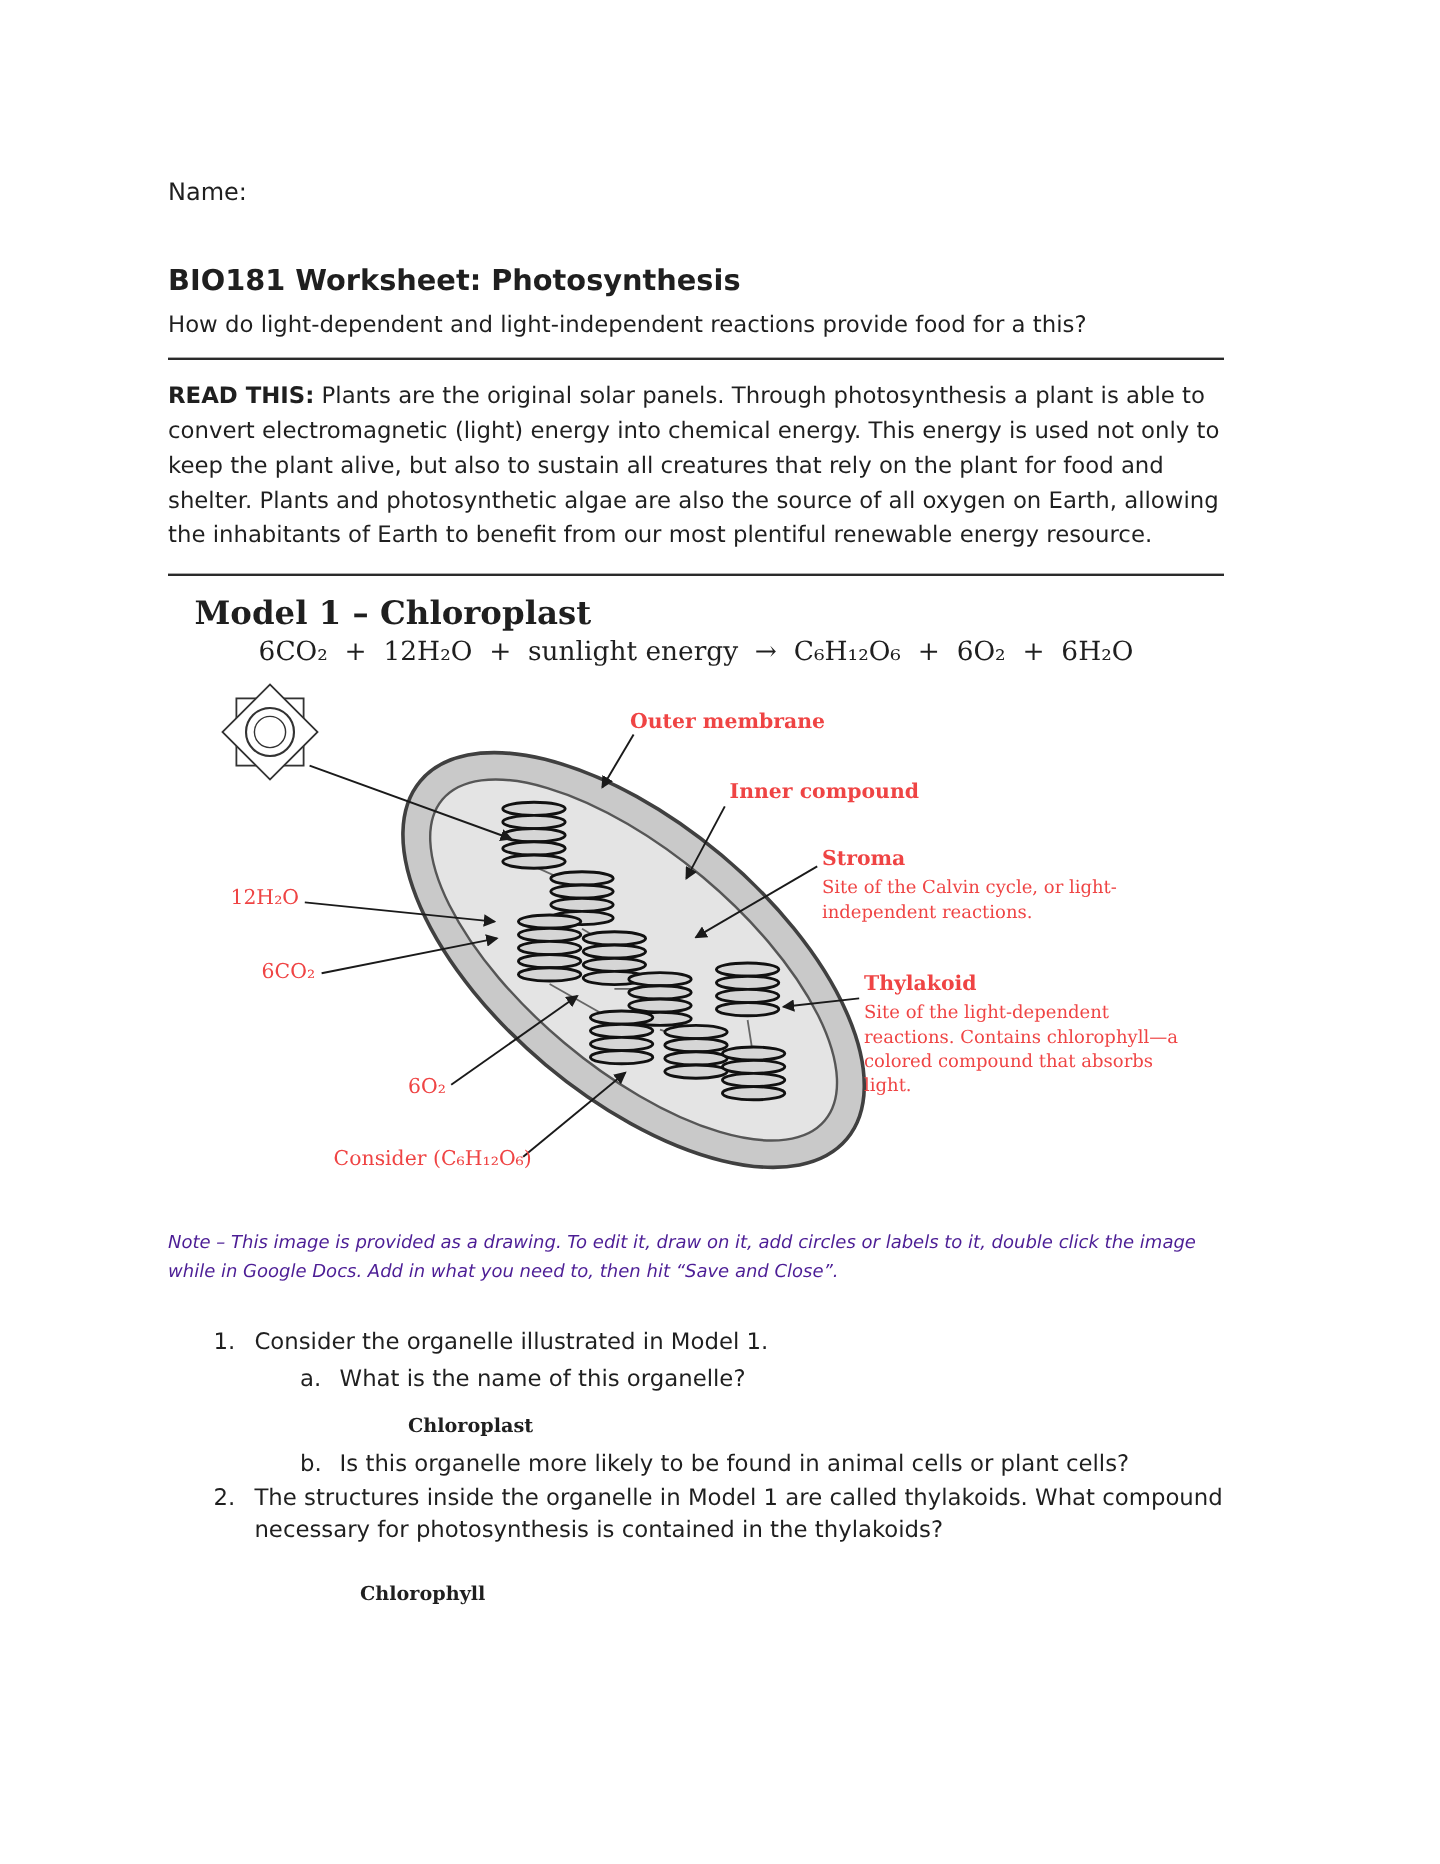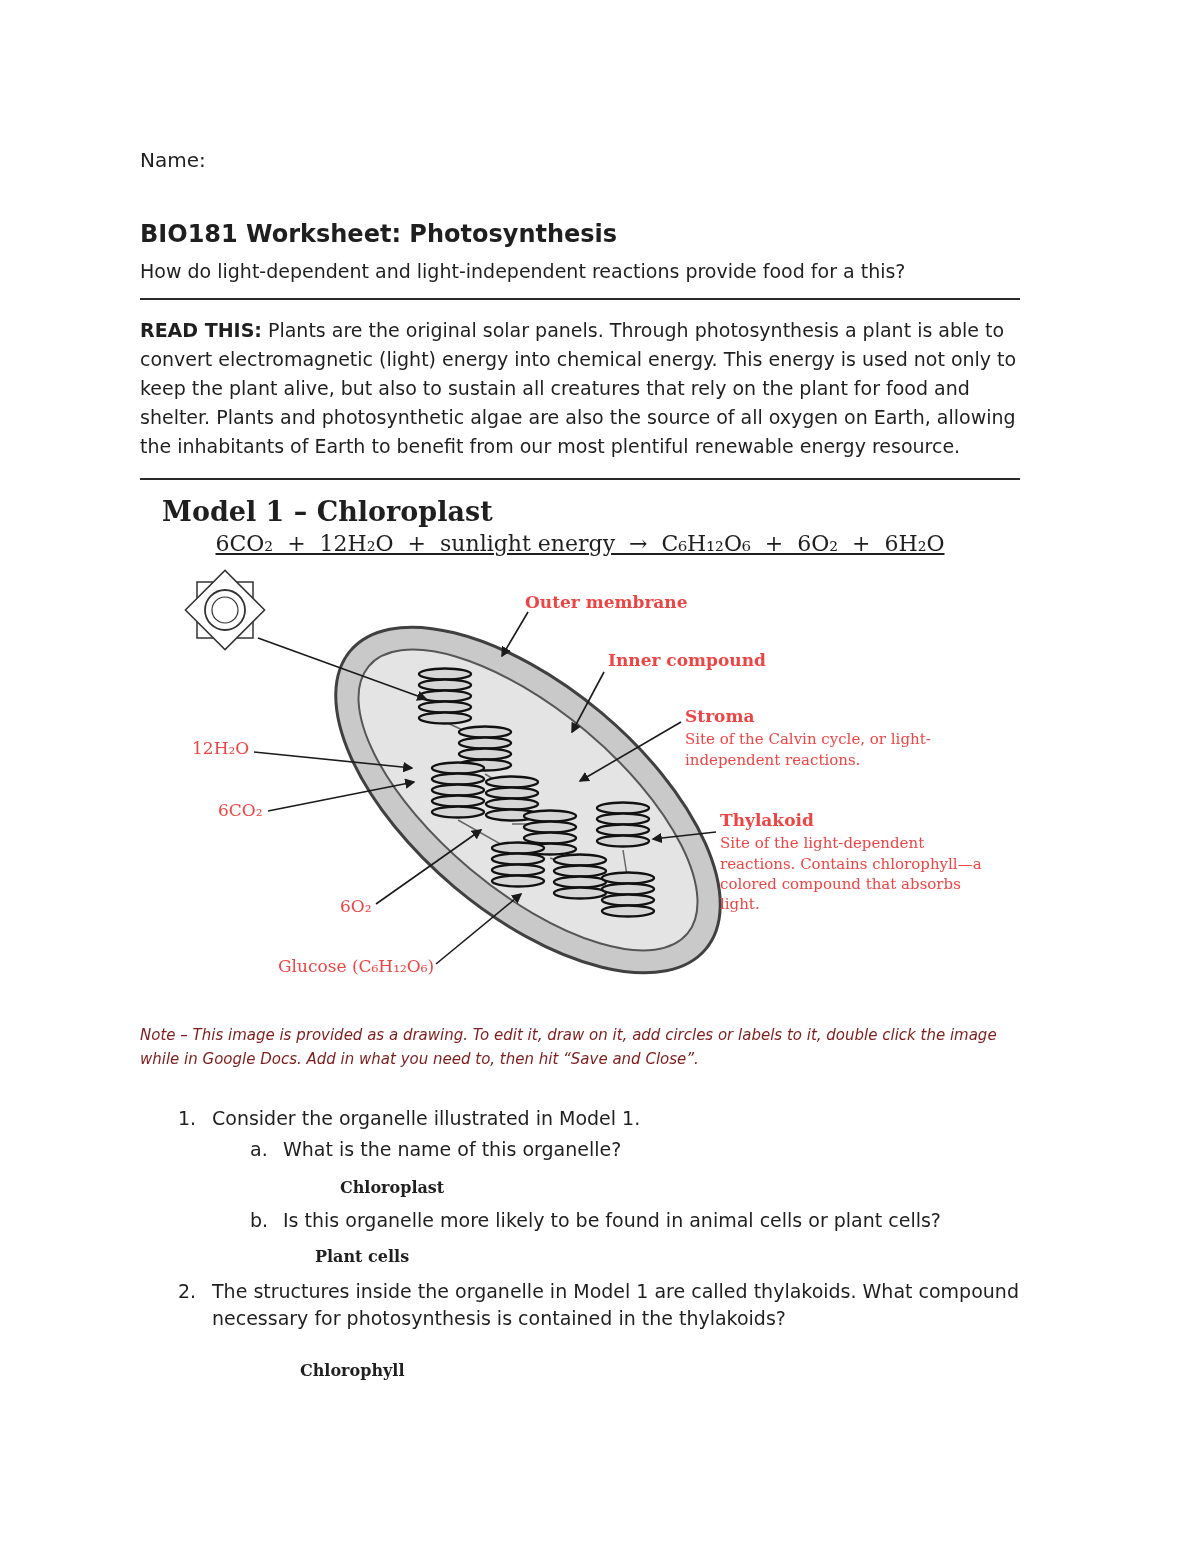--- a/index.html
+++ b/index.html
@@ -25,33 +25,32 @@
   .model-heading {
     font-family:"DejaVu Serif","Liberation Serif",serif;
     font-weight:bold; font-size:27px;
     margin:16px 0 4px 22px;
   }
   .equation {
     font-family:"DejaVu Serif","Liberation Serif",serif;
     font-size:22px; text-align:center;
     white-space:pre-wrap;
     margin:2px 0 6px 0;
-    text-decoration:underline;
   }
   .diagram { position:relative; width:920px; height:450px; }
   .diagram svg { position:absolute; left:0; top:0; }
   .dlabel {
     position:absolute;
     font-family:"DejaVu Serif","Liberation Serif",serif;
     font-size:17px; color:#ef4444;
   }
   .dlabel.bold, .dtitle { font-weight:bold; }
   .dtitle { font-size:17px; }
   .ddesc { font-weight:normal; font-size:15px; line-height:1.35; margin-top:3px; }
-  .note { font-style:italic; font-size:15px; line-height:1.55; margin:12px 0 34px 0; color:#7f1d1d; }
+  .note { font-style:italic; font-size:15px; line-height:1.55; margin:12px 0 34px 0; color:#4c1d95; }
   .questions { font-size:19px; }
   .qrow { display:flex; line-height:1.45; }
   .qrow.lvl1 { padding-left:38px; margin-bottom:4px; }
   .qrow.lvl1 .qnum { width:34px; flex:none; }
   .qrow.lvl2 { padding-left:110px; margin-bottom:0; }
   .qrow.lvl2 .qnum { width:33px; flex:none; }
   .qtext { flex:1; }
   .answer {
     font-family:"DejaVu Serif","Liberation Serif",serif;
     font-weight:bold; font-size:16px;
@@ -176,21 +175,21 @@
       <div class="dtitle">Stroma</div>
       <div class="ddesc">Site of the Calvin cycle, or light-independent reactions.</div>
     </div>
 
     <div class="dlabel" style="left:52px; top:176px;">12H₂O</div>
 
     <div class="dlabel" style="left:78px; top:238px;">6CO₂</div>
 
     <div class="dlabel" style="left:200px; top:334px;">6O₂</div>
 
-    <div class="dlabel" style="left:138px; top:394px;">Glucose (C₆H₁₂O₆)</div>
+    <div class="dlabel" style="left:138px; top:394px;">Consider (C₆H₁₂O₆)</div>
   </div>
 
   <p class="note">Note – This image is provided as a drawing. To edit it, draw on it, add circles or labels to it, double click the image while in Google Docs. Add in what you need to, then hit “Save and Close”.</p>
 
   <div class="questions">
 
     <div class="qrow lvl1">
       <span class="qnum">1.</span>
       <span class="qtext">Consider the organelle illustrated in Model 1.</span>
     </div>
@@ -200,21 +199,20 @@
       <span class="qtext">What is the name of this organelle?</span>
     </div>
 
     <div class="answer ans-1a">Chloroplast</div>
 
     <div class="qrow lvl2">
       <span class="qnum">b.</span>
       <span class="qtext">Is this organelle more likely to be found in animal cells or plant cells?</span>
     </div>
 
-    <div class="answer ans-1b">Plant cells</div>
 
     <div class="qrow lvl1">
       <span class="qnum">2.</span>
       <span class="qtext">The structures inside the organelle in Model 1 are called thylakoids. What compound necessary for photosynthesis is contained in the thylakoids?</span>
     </div>
 
     <div class="answer ans-2">Chlorophyll</div>
 
   </div>
 </div>

